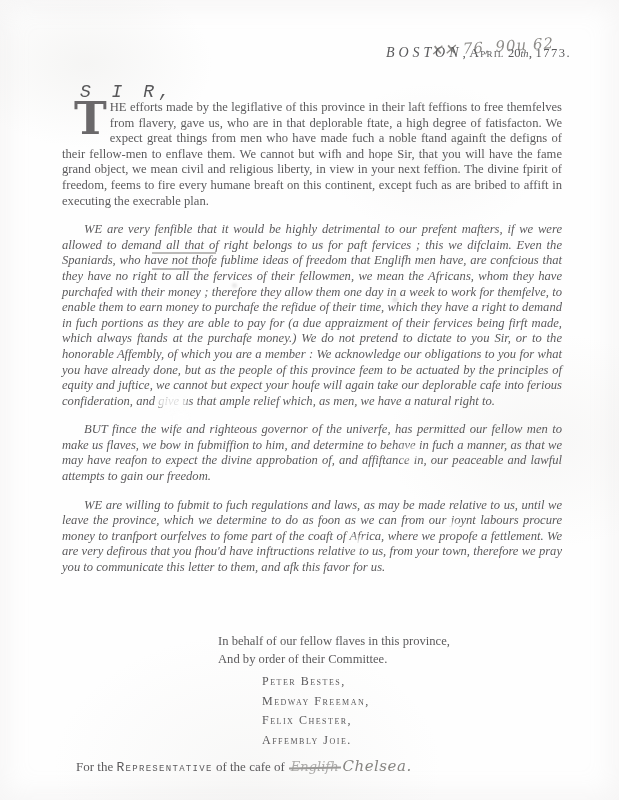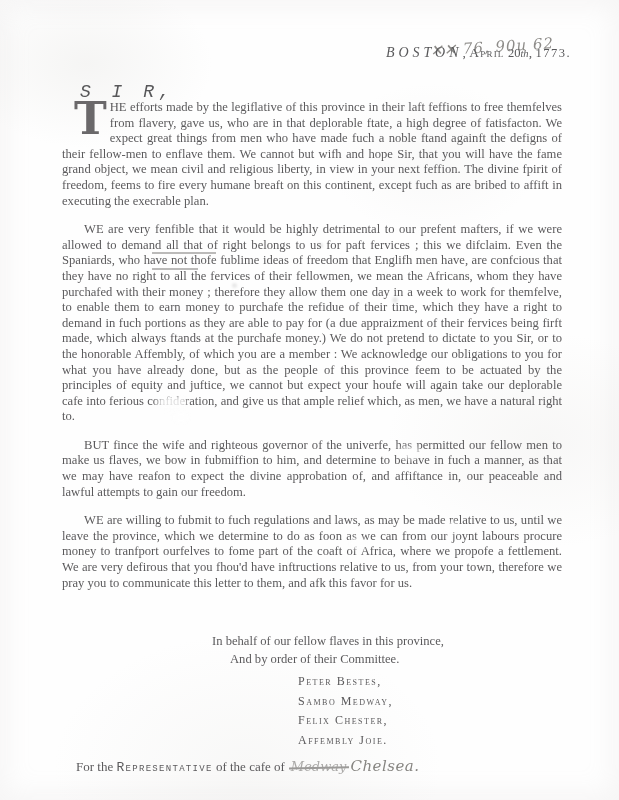--- a/index.html
+++ b/index.html
@@ -95,21 +95,21 @@
     top: 100px;
     width: 500px;
   }
   .para {
     font-size: 12.6px;
     line-height: 15.6px;
     text-align: justify;
     margin: 0 0 13px 0;
     color: #5b5a5c;
   }
-  .para.indent { text-indent: 22px; }
+  .para.indent { text-indent: 22px; font-style: italic; }
 
   
   #para-1 {
     position: relative;
     min-height: 40px;
   }
   #dropcap {
     float: left;
     font-family: "DejaVu Serif", "Liberation Serif", serif;
     font-size: 44px;
@@ -138,42 +138,41 @@
     position: absolute;
     pointer-events: none;
     background: rgba(254,254,254,0.82);
     filter: blur(2.2px);
     border-radius: 40%;
   }
 
   
   #closing {
     position: absolute;
-    left: 212px;
+    left: 218px;
     top: 632px;
     width: 360px;
     font-size: 12.6px;
     line-height: 18px;
     color: #5b5a5c;
   }
   #closing .line-1 { margin-left: 0; }
-  #closing .line-2 { margin-left: 18px; }
+  #closing .line-2 { }
 
   #signatures {
     position: absolute;
     left: 262px;
     top: 672px;
     font-size: 12px;
     line-height: 19.5px;
   }
   .signature {
     font-variant: small-caps;
     letter-spacing: 1.5px;
     color: #5a595b;
-    margin-left: 36px;
   }
 
   
   #footer-line {
     position: absolute;
     left: 76px;
     top: 757px;
     font-size: 13px;
     white-space: nowrap;
     color: #5b5a5c;
@@ -254,24 +253,24 @@
   <div class="fade-patch" style="left:443px; top:522px; width:16px; height:11px;"></div>
   <div class="fade-patch" style="left:350px; top:538px; width:16px; height:11px;"></div>
 
   <div id="closing">
     <div class="line-1">In behalf of our fellow flaves in this province,</div>
     <div class="line-2">And by order of their Committee.</div>
   </div>
 
   <div id="signatures">
     <div class="signature">Peter Bestes,</div>
-    <div class="signature">Sambo Medway,</div>
+    <div class="signature">Medway Freeman,</div>
     <div class="signature">Felix Chester,</div>
     <div class="signature">Affembly Joie.</div>
   </div>
 
   <div id="footer-line">
-    <span>For the </span><span class="sc">Representative</span><span> of the cafe of</span><span id="struck-town" class="hand">Medway</span><span id="town-name">Chelsea.</span>
+    <span>For the </span><span class="sc">Representative</span><span> of the cafe of</span><span id="struck-town" class="hand">Englifh</span><span id="town-name">Chelsea.</span>
   </div>
 
   <div id="edge-shade"></div>
 
 </div>
 
 </body></html>

